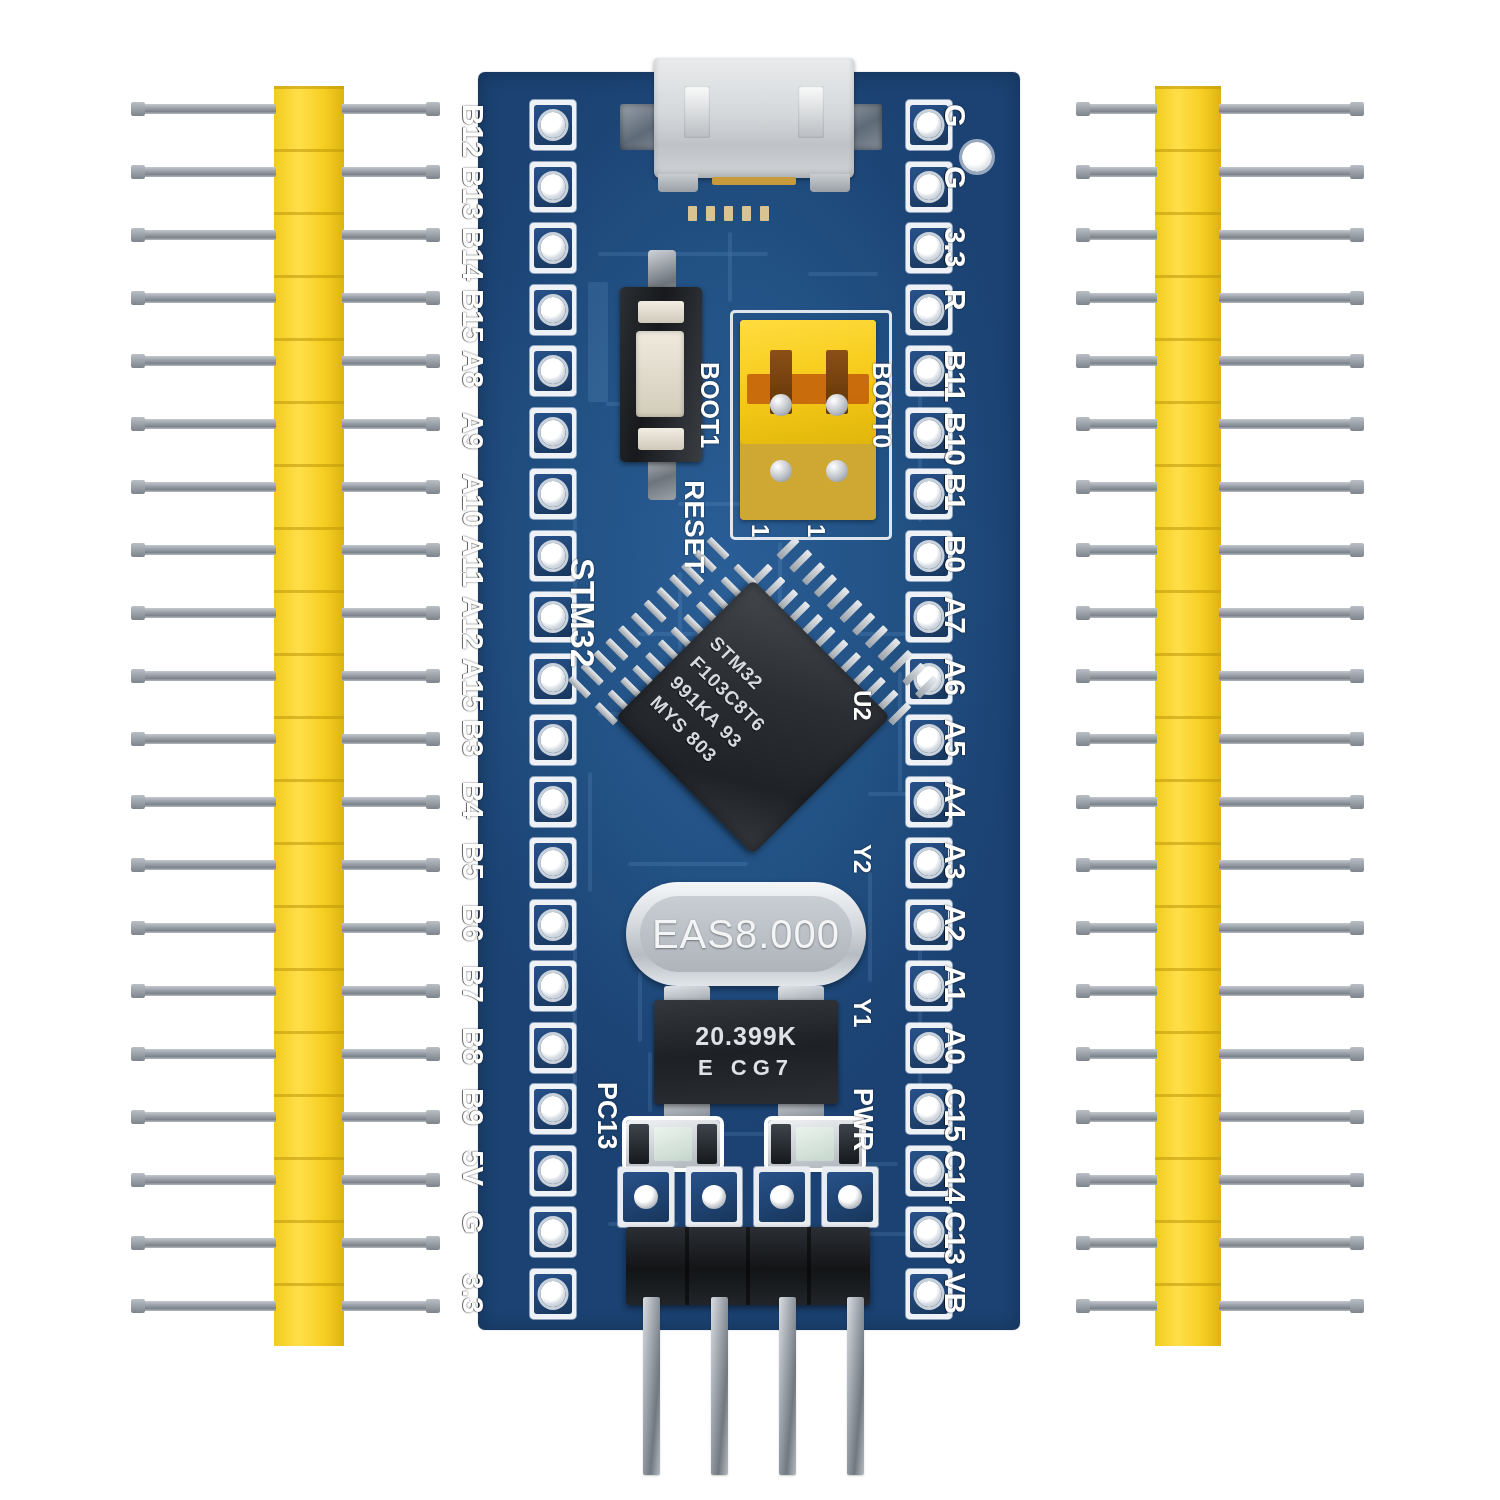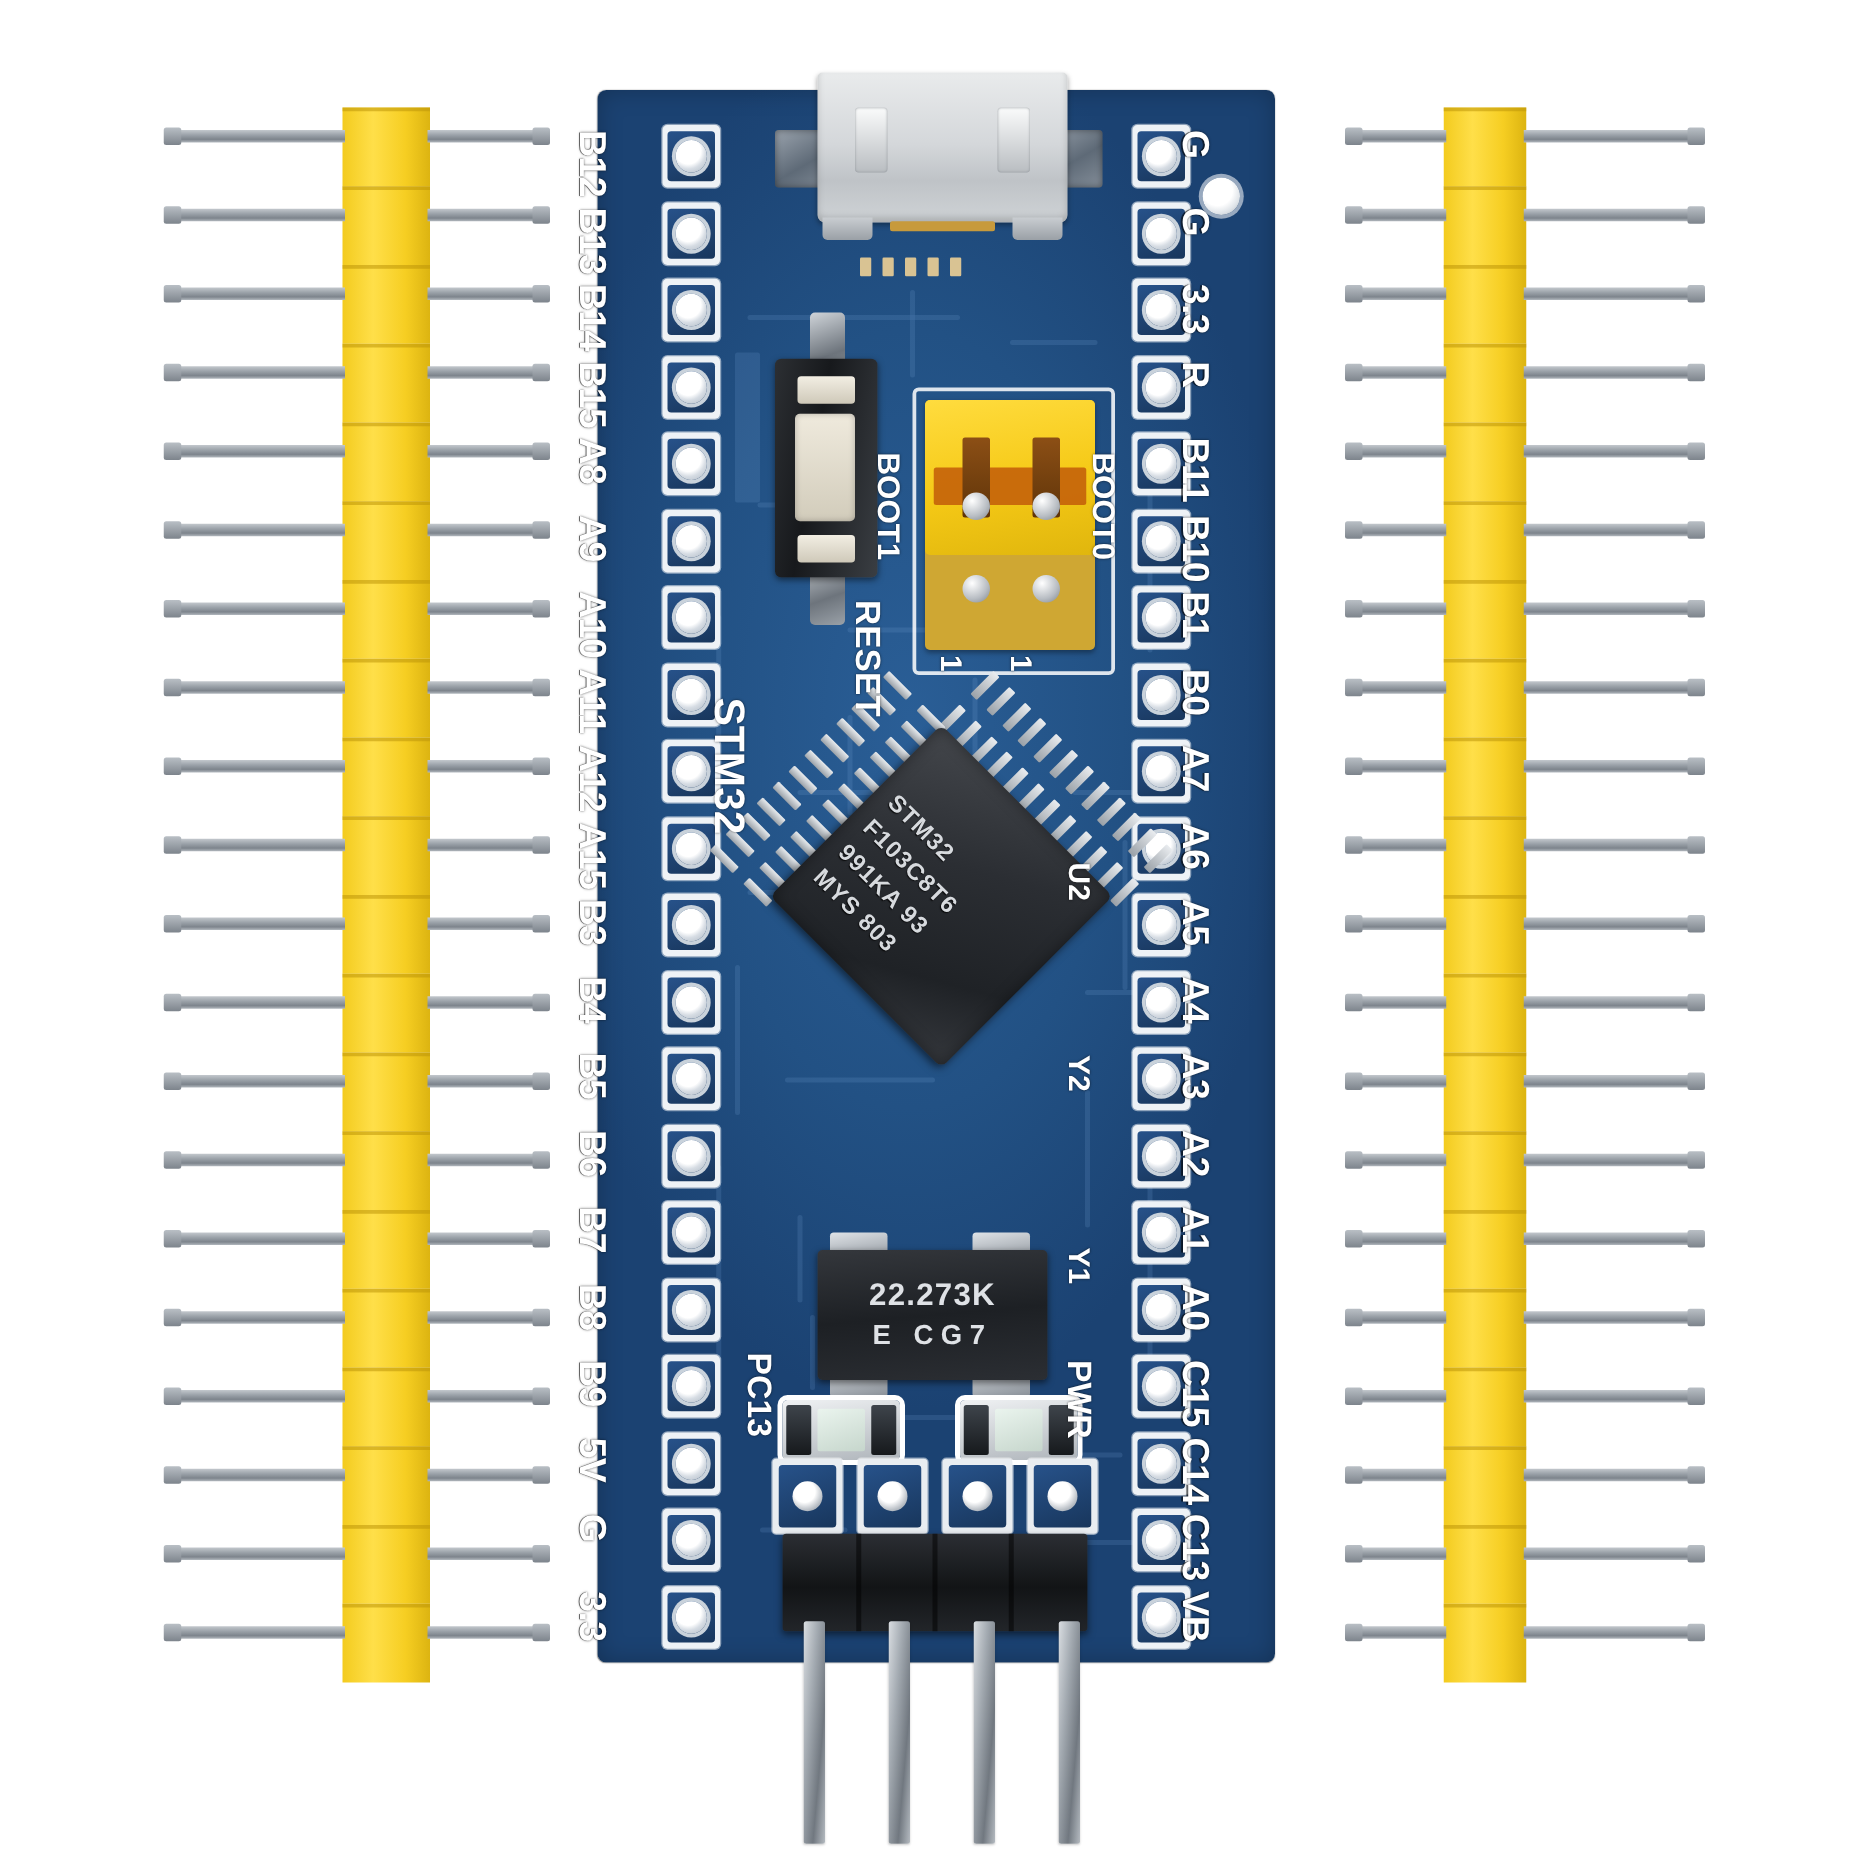--- a/index.html
+++ b/index.html
@@ -771,27 +771,32 @@
         </div>
       <div class="body"></div>
     </div>
     <div class="mcutext">
       <span style="left:42px;top:88px;">STM32</span>
       <span style="left:42px;top:116px;">F103C8T6</span>
       <span style="left:42px;top:144px;">991KA 93</span>
       <span style="left:42px;top:172px;">MYS 803</span>
     </div>
 
+    <div class="xtal8">
+      <div class="inner">
+        <span>EAS8.000</span>
+      </div>
+    </div>
 
     <div class="xtalpad" style="left:186px;top:914px;"></div>
     <div class="xtalpad" style="left:300px;top:914px;"></div>
     <div class="xtalpad" style="left:186px;top:1020px;"></div>
     <div class="xtalpad" style="left:300px;top:1020px;"></div>
     <div class="xtal32">
-      <div class="l1">22.273K</div>
+      <div class="l1">20.399K</div>
       <div class="l2">
         <span>E</span>
         <span>CG7</span>
       </div>
     </div>
 
     <div class="led" style="left:148px;top:1048px;">
         <em></em>
       </div>
     <div class="led" style="left:290px;top:1048px;">

